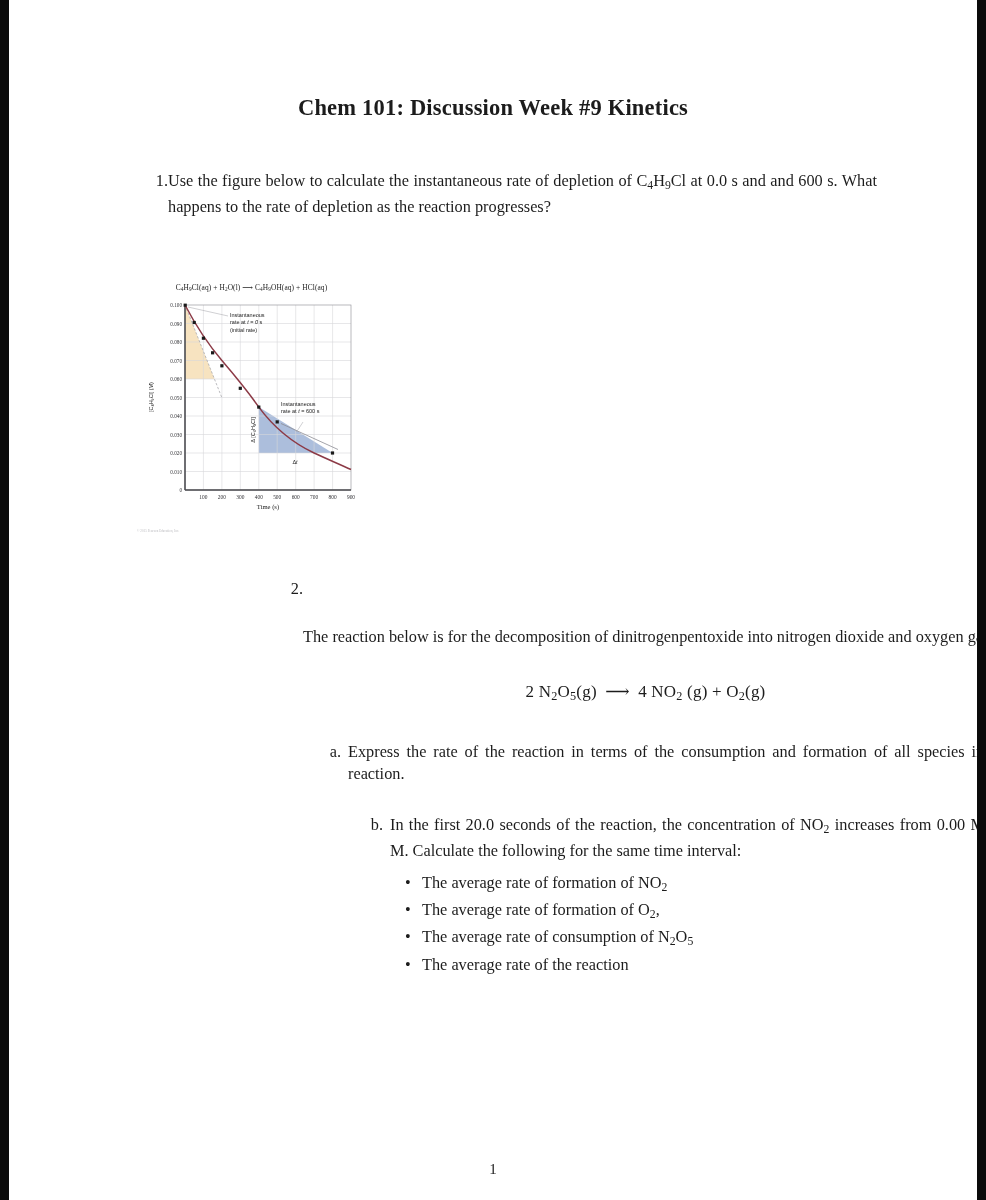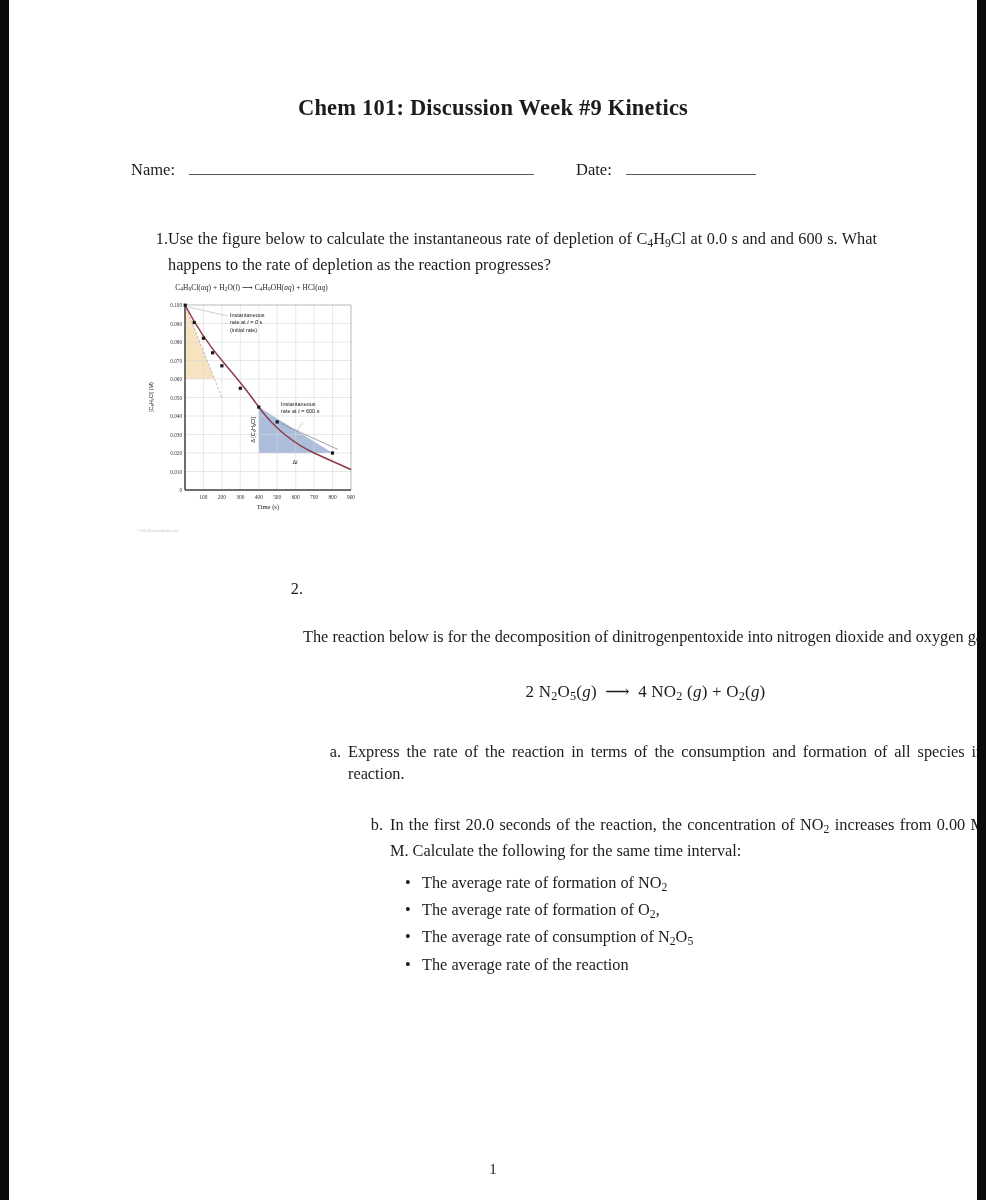--- a/index.html
+++ b/index.html
@@ -133,21 +133,21 @@
     line-height: 22.3px;
   }
   .bullets li .bullet-dot {
     position: absolute;
     left: 0;
     top: 0;
   }
   .bullets li .bullet-text { padding-left: 17px; display: block; }
 
   sub { font-size: 0.72em; vertical-align: -0.25em; }
-  .ital { font-style: italic; }
+  .ital { }
 
   
   .figure-wrap {
     position: absolute;
     left: 120px;
     top: 283px;
     width: 245px;
     height: 250px;
   }
   .fig-caption-eq {
@@ -184,26 +184,20 @@
 
 <div class="edge-strip left"></div>
 <div class="edge-strip right"></div>
 
 <div class="page">
 
   <h1 class="doc-title">
     <span>Chem 101: Discussion Week #9 Kinetics</span>
   </h1>
 
-  <div class="namedate">
-    <span class="nd-label nd-name-label">Name:</span>
-    <span class="rule name-rule"></span>
-    <span class="nd-label nd-date-label">Date:</span>
-    <span class="rule date-rule"></span>
-  </div>
 
   <div class="q-item" id="q1">
     <span class="q-num">1.</span>
     <span class="q-body">Use the figure below to calculate the instantaneous rate of depletion of C<sub>4</sub>H<sub>9</sub>Cl at 0.0 s and and 600 s. What happens to the rate of depletion as the reaction progresses?</span>
   </div>
 
   <div class="figure-wrap">
     <div class="fig-caption-eq">
       C<sub>4</sub>H<sub>9</sub>Cl(<span class="ital">aq</span>) + H<sub>2</sub>O(<span class="ital">l</span>) ⟶ C<sub>4</sub>H<sub>9</sub>OH(<span class="ital">aq</span>) + HCl(<span class="ital">aq</span>)
     </div>

